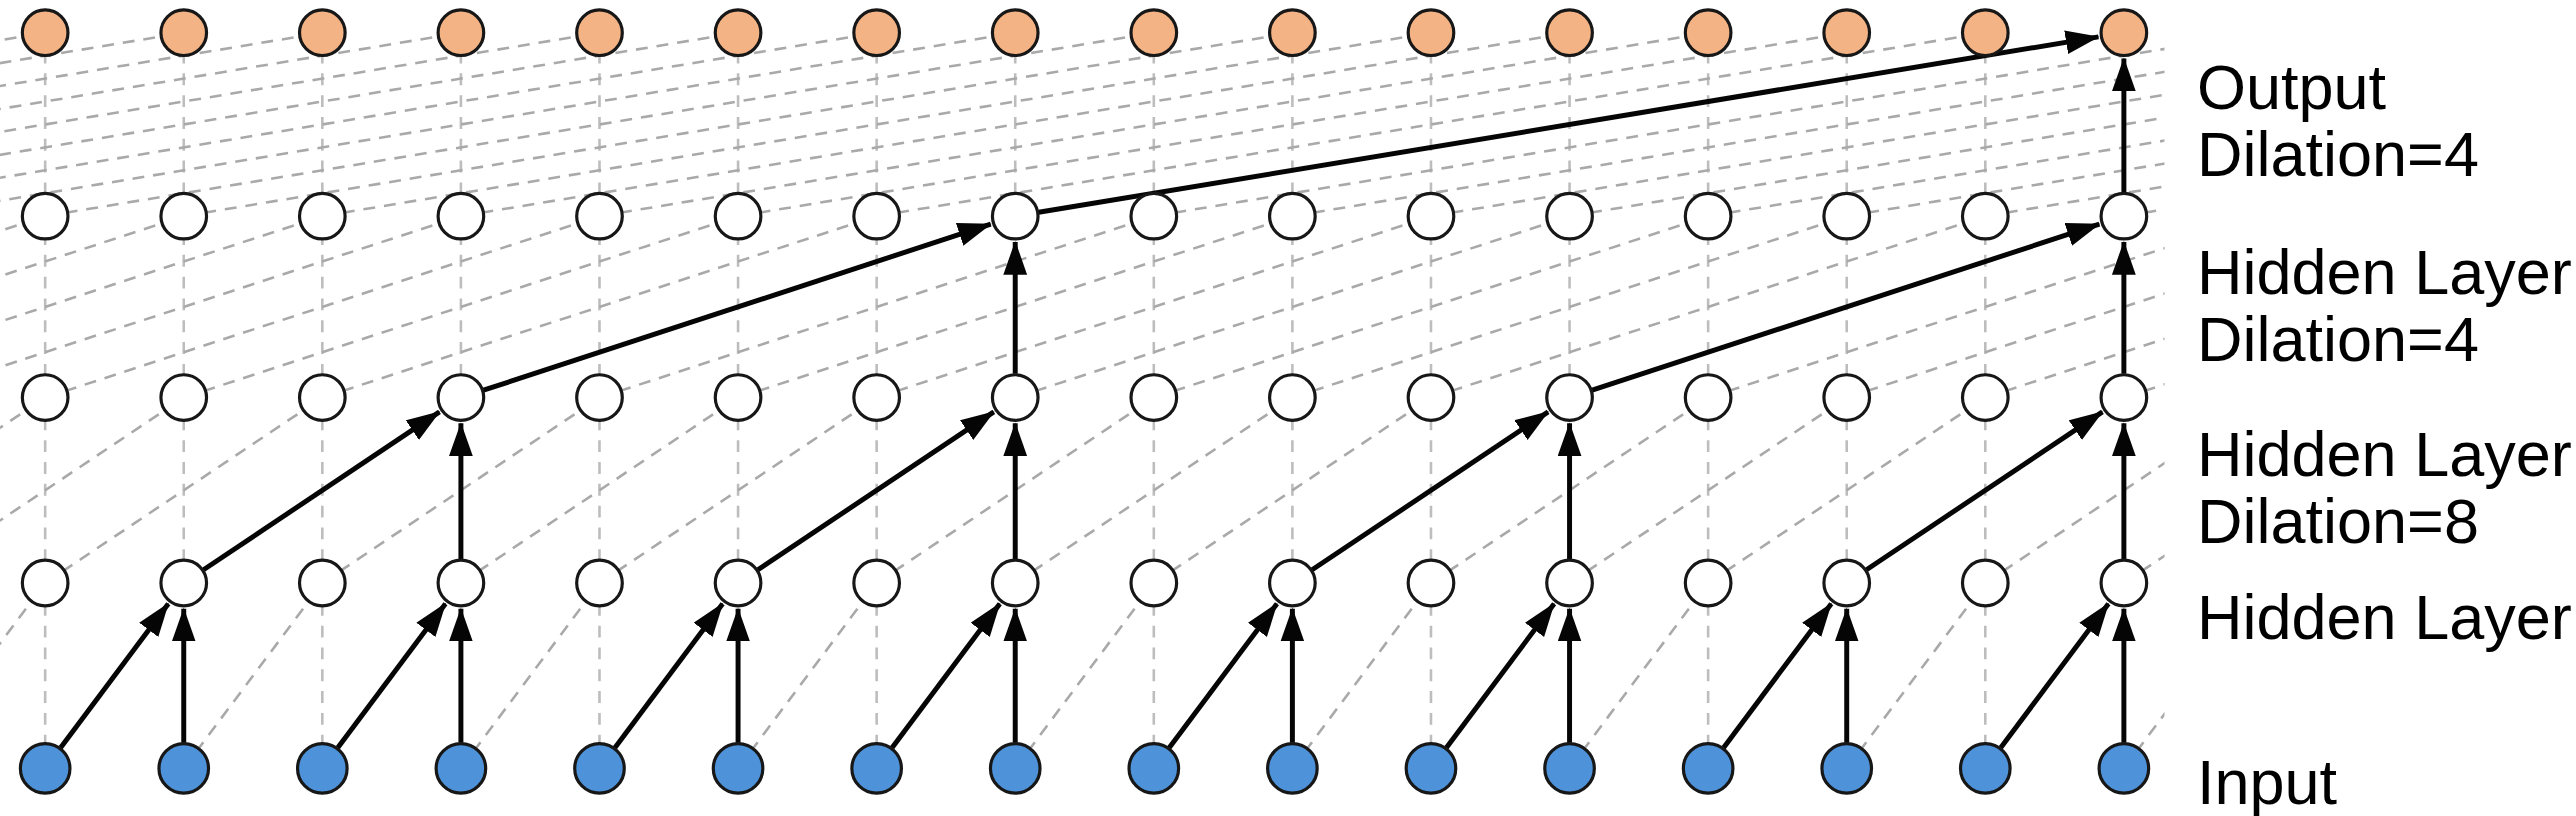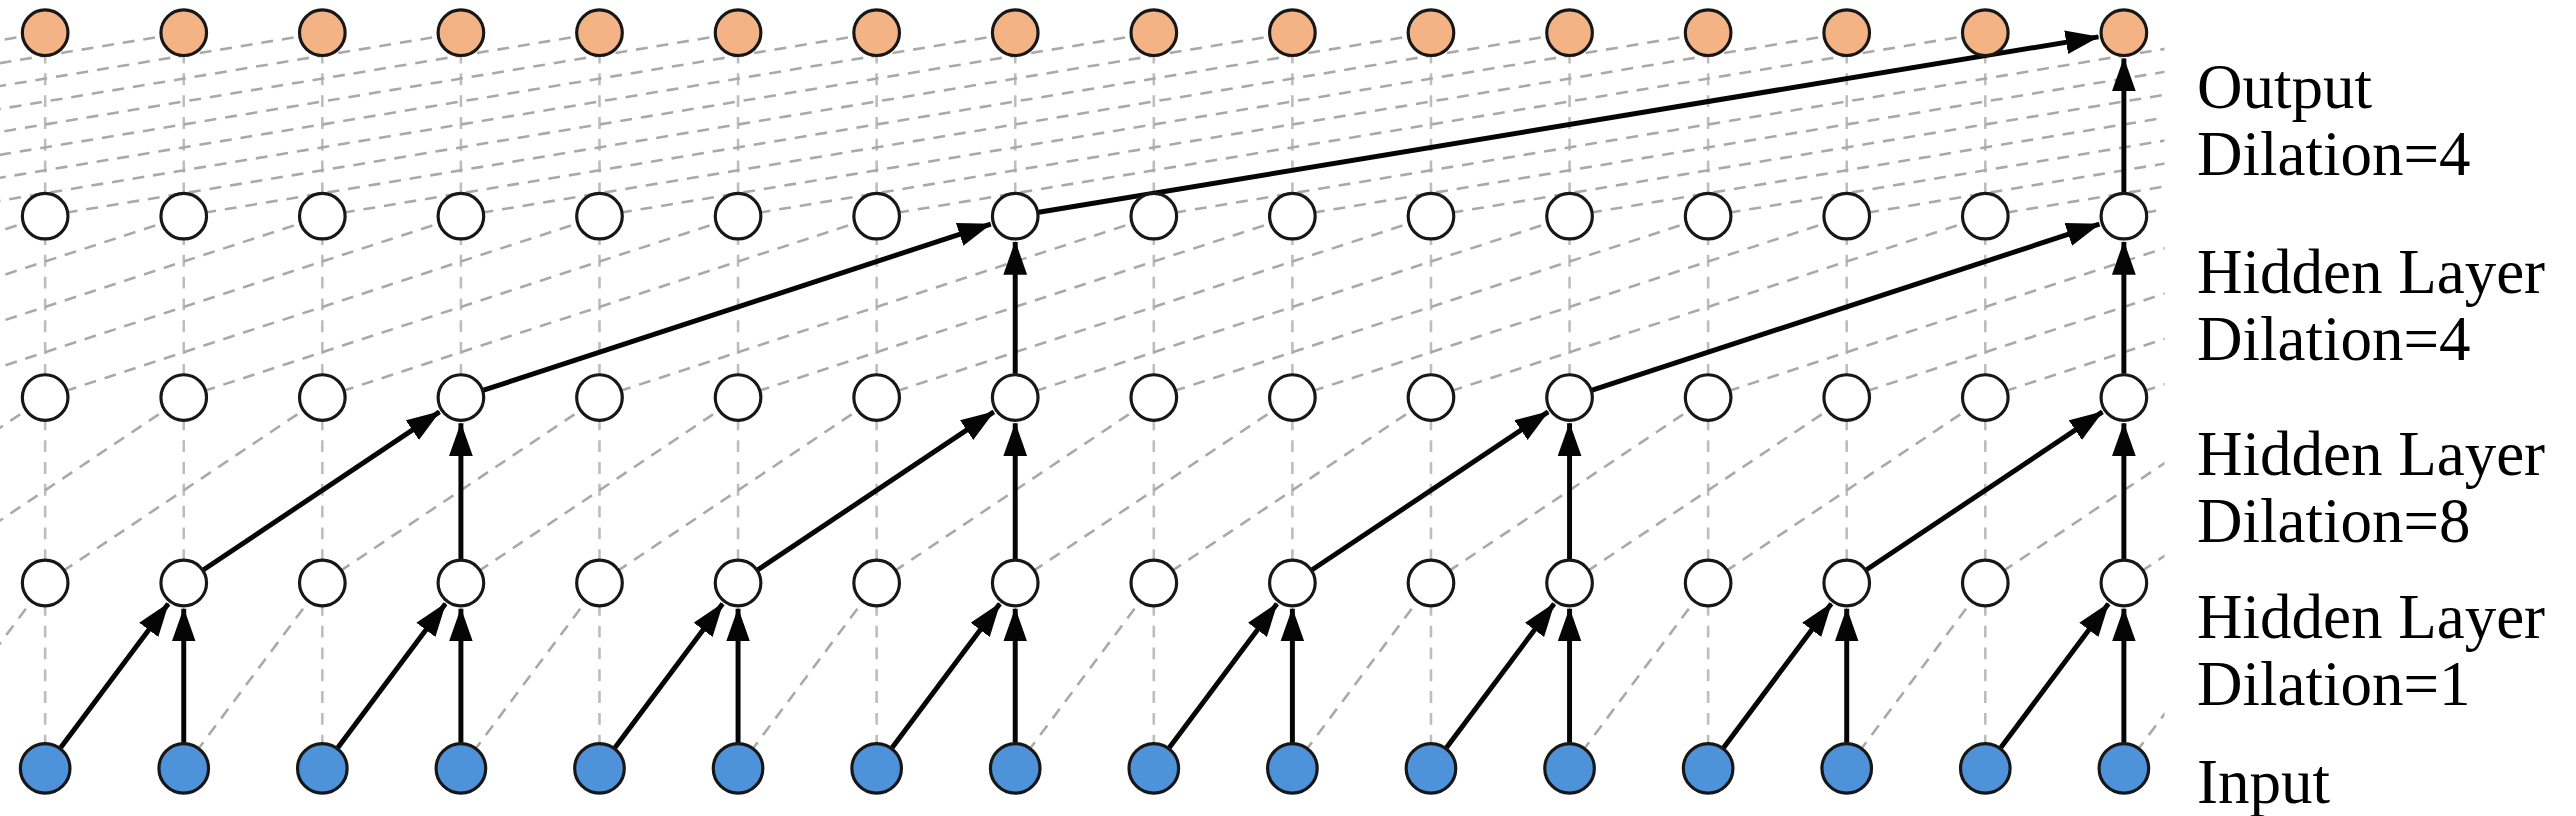--- a/index.html
+++ b/index.html
@@ -2,21 +2,21 @@
 <html><head>
 <meta charset="utf-8">
 <style>
   html, body { margin: 0; padding: 0; background: #ffffff; }
   .stage {
     position: relative;
     width: 2576px;
     height: 816px;
     background: #ffffff;
     overflow: hidden;
-    font-family: Liberation Serif, serif;
+    font-family: Liberation Sans, sans-serif;
   }
   #net-svg { position: absolute; left: 0; top: 0; }
   .layer-label {
     position: absolute;
     left: 2197px;
     font-size: 63px;
     line-height: 67px;
     color: #000000;
     white-space: nowrap;
     letter-spacing: 0px;
@@ -278,19 +278,18 @@
   <div class="layer-label lb1">
     <div>Hidden Layer</div>
     <div>Dilation=4</div>
   </div>
   <div class="layer-label lb2">
     <div>Hidden Layer</div>
     <div>Dilation=8</div>
   </div>
   <div class="layer-label lb3">
     <div>Hidden Layer</div>
-    <div>Dilation=1</div>
   </div>
   <div class="layer-label lb4">
     <div>Input</div>
   </div>
 </div>
 
 
 </body></html>

